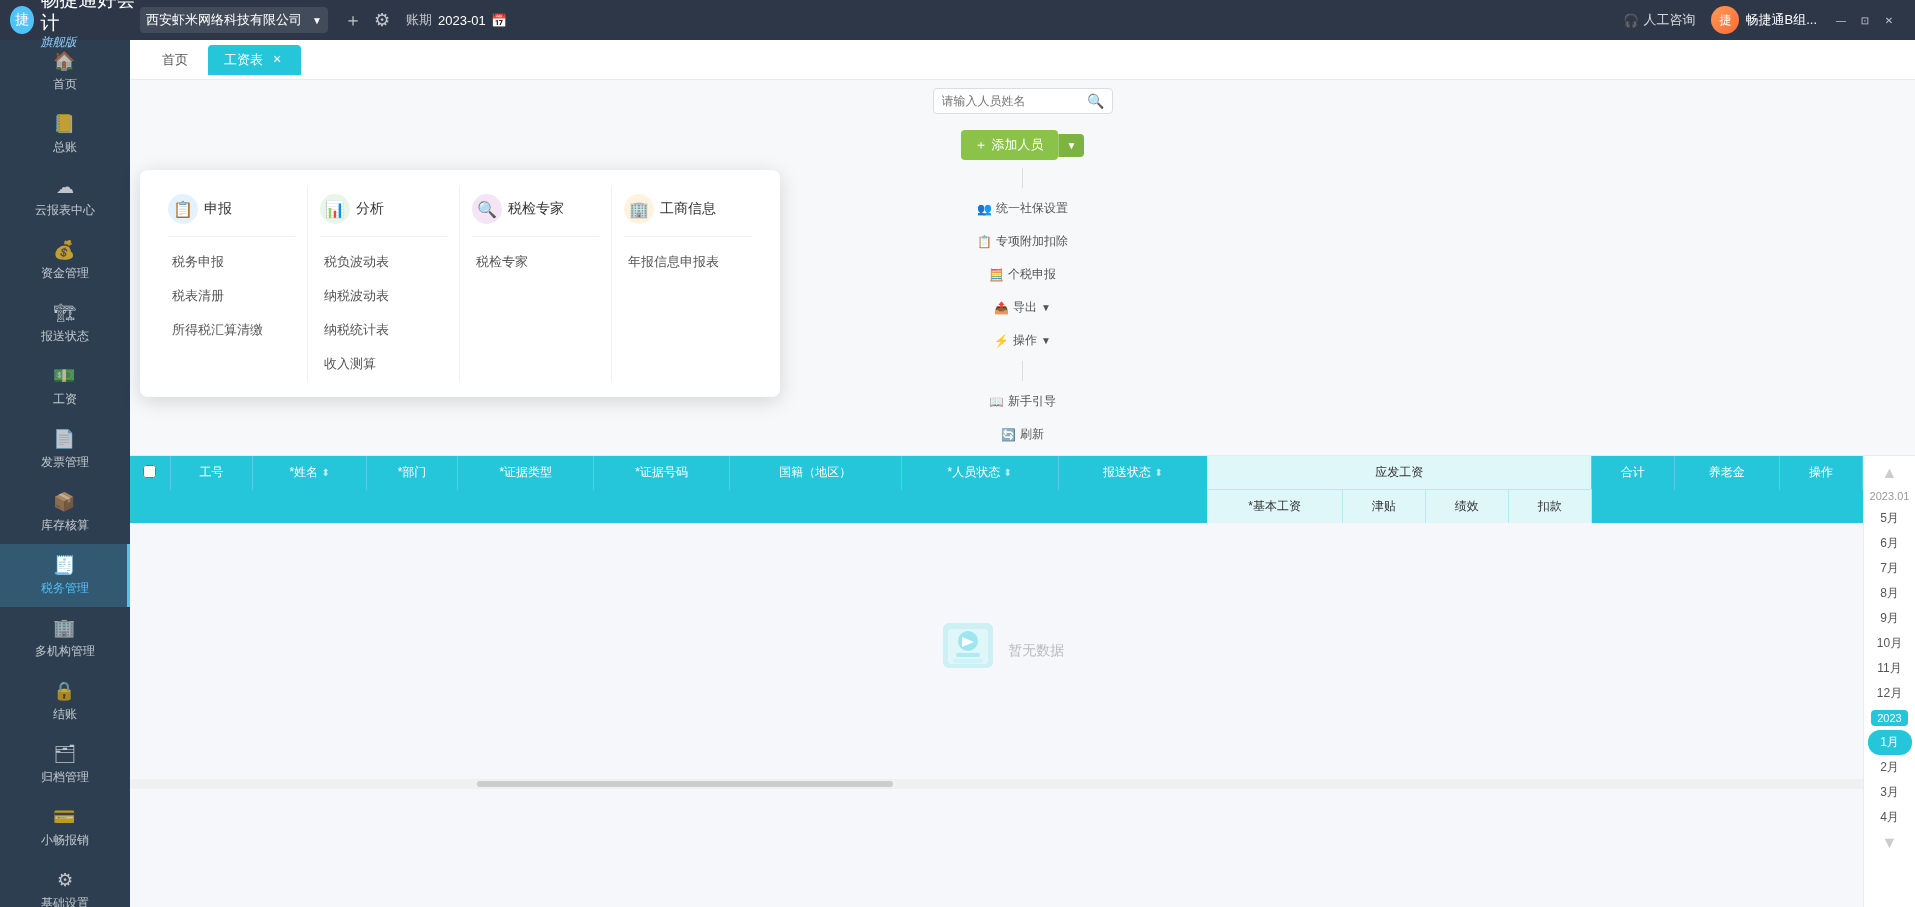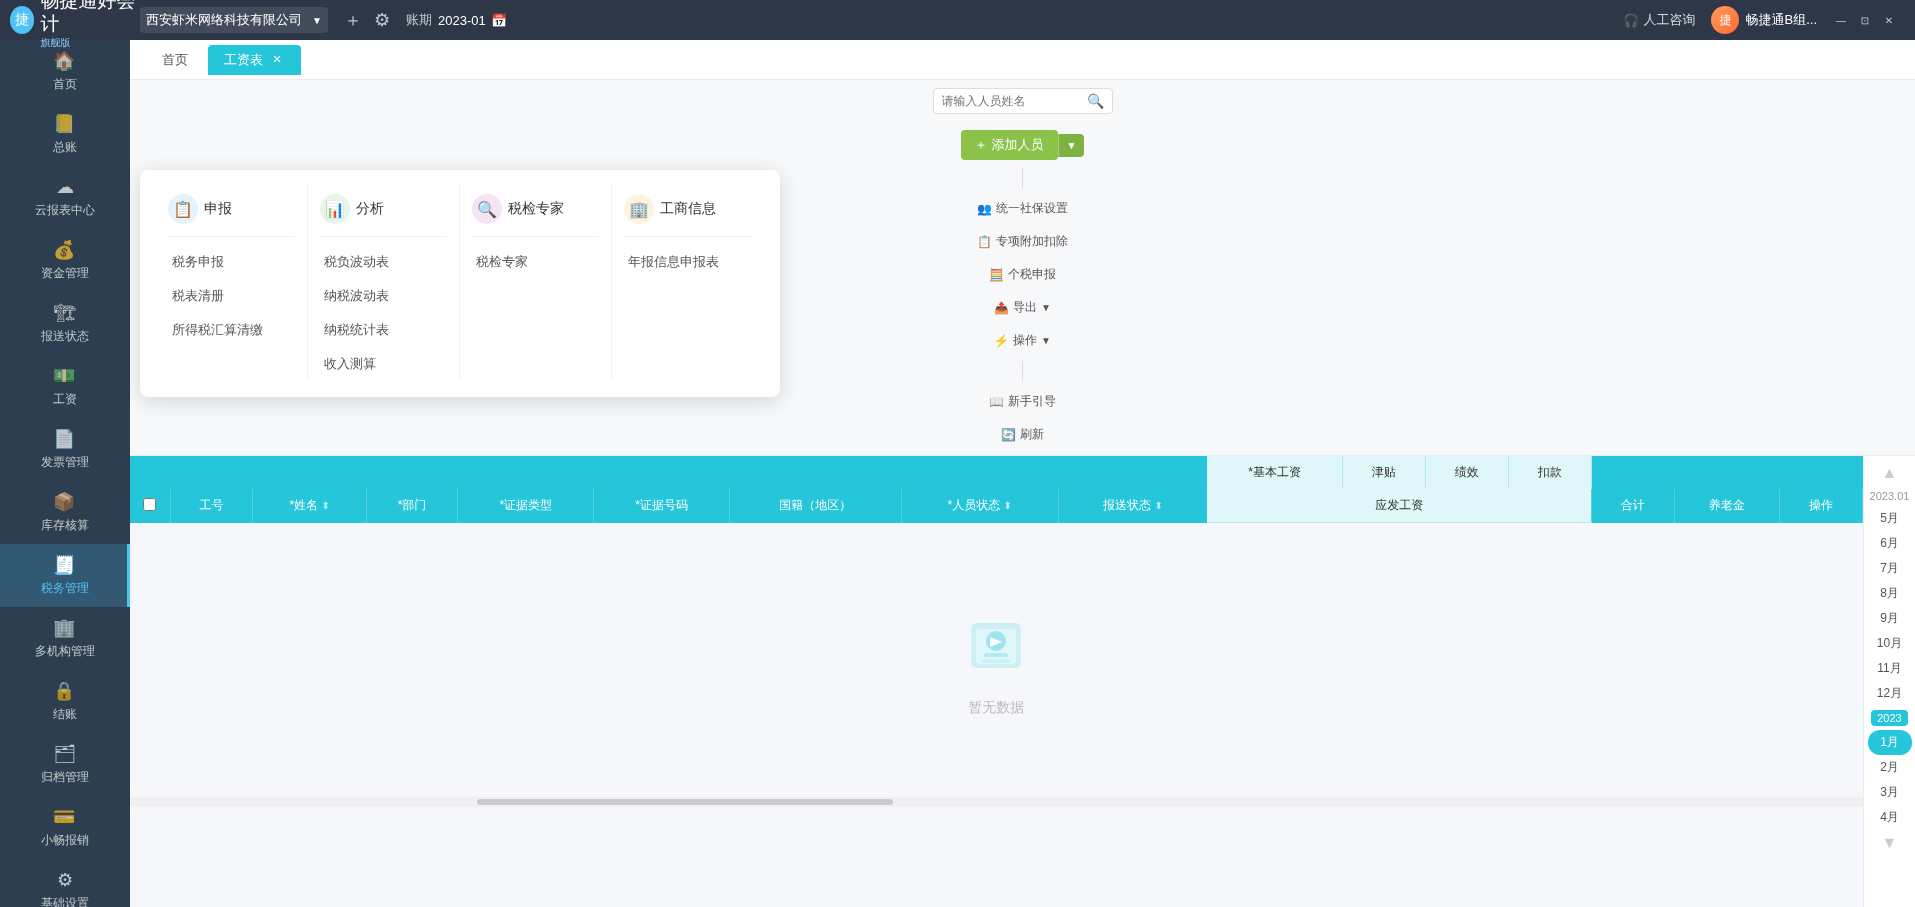--- a/index.html
+++ b/index.html
@@ -23,21 +23,21 @@
     }
     .logo-icon {
       width: 28px;
       height: 28px;
       background: #4fc3f7;
       border-radius: 50%;
       display: flex; align-items: center; justify-content: center;
       font-size: 14px; color: #fff;
     }
     .logo-text { font-size: 19px; color: #fff; line-height: 1.2; }
-    .logo-sub { font-size: 10px; color: #90caf9; }
+    .logo-sub { font-size: 12px; color: #90caf9; font-style: italic; }
     .company-selector {
       display: flex; align-items: center; gap: 6px;
       background: rgba(255,255,255,0.1); border-radius: 4px;
       padding: 4px 6px; cursor: pointer; color: #fff; font-size: 13px;
     }
     .company-selector .chevron { font-size: 10px; margin-left: 4px; }
     .header-actions {
       display: flex; align-items: center; gap: 12px;
       margin-left: 16px;
     }
@@ -210,21 +210,21 @@
       font-weight: normal;
     }
     thead tr th:first-child {
       width: 40px;
     }
     .checkbox-th { width: 40px; }
     .sort-arrow { font-size: 10px; color: rgba(255,255,255,0.7); }
 
     
     .empty-state {
-      display: flex; flex-direction: column; align-items: center;
+      display: flex; flex-direction: row; align-items: center;
       justify-content: center; padding: 80px 0; color: #999;
     }
     .empty-icon {
       width: 80px; height: 80px; margin-bottom: 16px;
     }
     .empty-text { font-size: 14px; color: #bbb; }
 
     
     .dropdown-popup {
       position: absolute;
@@ -510,28 +510,20 @@
         <span>刷新</span>
       </div>
     </div>
 
     <div style="display:flex;flex:1;overflow:hidden;position:relative">
 
       <div class="table-container">
         <div class="table-wrapper">
           <table>
             <thead>
-              <tr style="background:#e0f7fa">
-                <th colspan="9" style="background:#26c6da;border:none"></th>
-                <th style="background:#e0f7fa;color:#333;font-weight:normal;border-right:1px solid #b2ebf2">*基本工资</th>
-                <th style="background:#e0f7fa;color:#333;font-weight:normal;border-right:1px solid #b2ebf2">津贴</th>
-                <th style="background:#e0f7fa;color:#333;font-weight:normal;border-right:1px solid #b2ebf2">绩效</th>
-                <th style="background:#e0f7fa;color:#333;font-weight:normal;border-right:1px solid #b2ebf2">扣款</th>
-                <th colspan="3" style="background:#26c6da;border:none"></th>
-              </tr>
               <tr>
                 <th class="checkbox-th">
                   <input type="checkbox" style="">
                 </th>
                 <th>工号</th>
                 <th>
                   <span>*姓名</span>
                   <span class="sort-arrow">⬍</span>
                 </th>
                 <th>*部门</th>
@@ -544,20 +536,28 @@
                 </th>
                 <th>
                   <span>报送状态</span>
                   <span class="sort-arrow">⬍</span>
                 </th>
                 <th colspan="4" style="background:#e0f7fa;color:#333;border-bottom:1px solid #b2ebf2">应发工资</th>
                 <th>合计</th>
                 <th>养老金</th>
                 <th>操作</th>
               </tr>
+              <tr style="background:#e0f7fa">
+                <th colspan="9" style="background:#26c6da;border:none"></th>
+                <th style="background:#e0f7fa;color:#333;font-weight:normal;border-right:1px solid #b2ebf2">*基本工资</th>
+                <th style="background:#e0f7fa;color:#333;font-weight:normal;border-right:1px solid #b2ebf2">津贴</th>
+                <th style="background:#e0f7fa;color:#333;font-weight:normal;border-right:1px solid #b2ebf2">绩效</th>
+                <th style="background:#e0f7fa;color:#333;font-weight:normal;border-right:1px solid #b2ebf2">扣款</th>
+                <th colspan="3" style="background:#26c6da;border:none"></th>
+              </tr>
             </thead>
             <tbody>
               <tr>
                 <td colspan="16">
                   <div class="empty-state">
                     <svg class="empty-icon" viewBox="0 0 80 80" xmlns="http://www.w3.org/2000/svg">
                       <rect x="15" y="20" width="50" height="45" rx="6" fill="#b2ebf2" opacity="0.6"></rect>
                       <rect x="20" y="26" width="40" height="35" rx="4" fill="#e0f7fa"></rect>
                       <circle cx="40" cy="38" r="10" fill="#80deea" opacity="0.7"></circle>
                       <rect x="28" y="50" width="24" height="4" rx="2" fill="#80deea" opacity="0.5"></rect>

